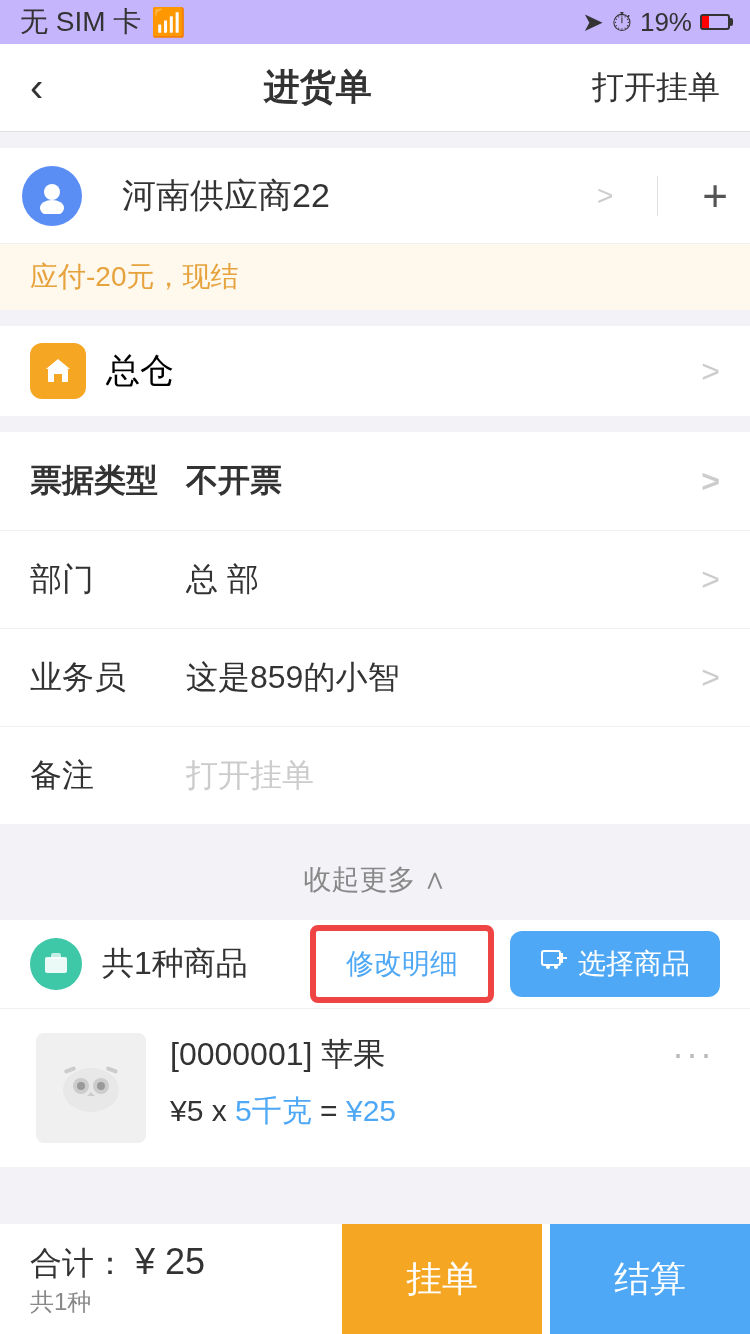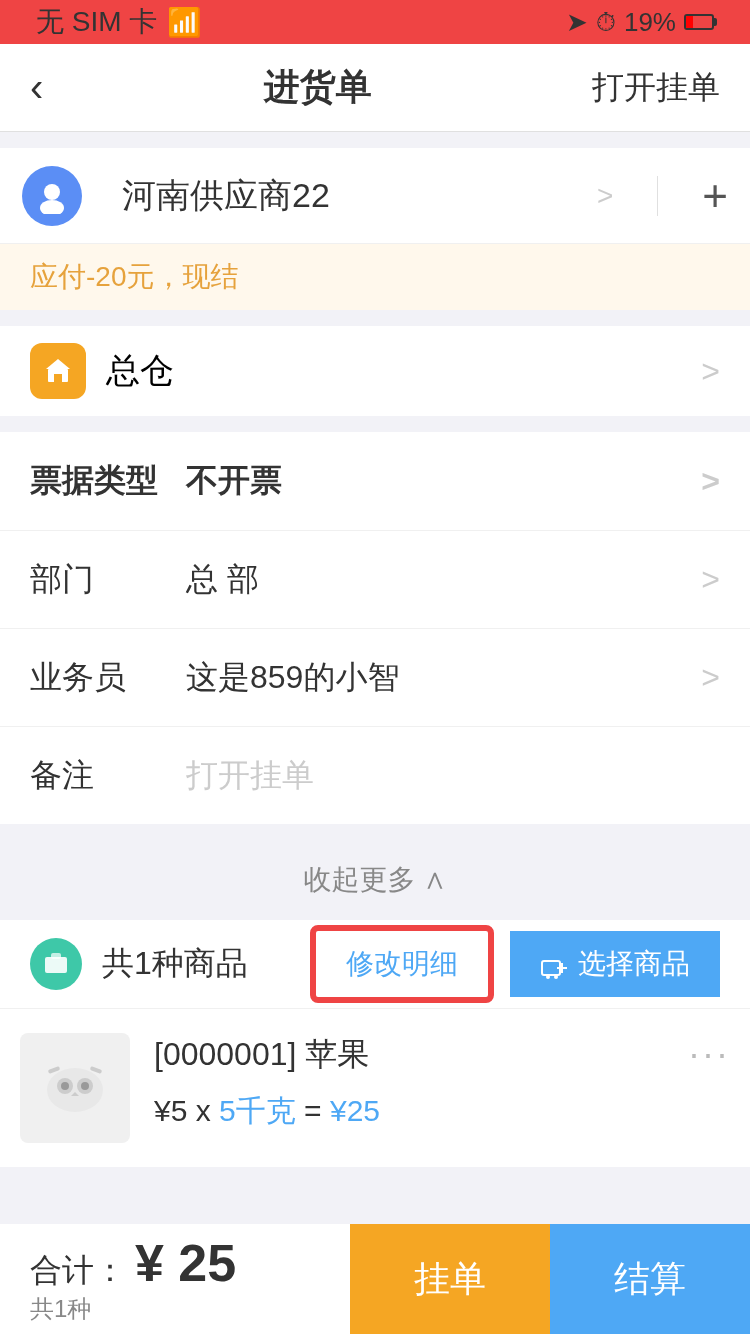--- a/index.html
+++ b/index.html
@@ -11,25 +11,25 @@
       font-family: -apple-system, 'PingFang SC', 'Helvetica Neue', sans-serif;
       font-size: 32px;
       color: #333;
       position: relative;
     }
 
     
     .status-bar {
       width: 100%;
       height: 44px;
-      background: #ef4444;
+      background: #c4b5fd;
       display: flex;
       align-items: center;
       justify-content: space-between;
-      padding: 0 36px;
+      padding: 0 20px;
       font-size: 28px;
       font-weight: 500;
     }
     .status-left { display: flex; align-items: center; gap: 10px; }
     .status-center { font-weight: 600; font-size: 30px; }
     .status-right { display: flex; align-items: center; gap: 8px; font-size: 26px; }
 
     
     .nav-bar {
       width: 100%;
@@ -209,34 +209,34 @@
       border-radius: 8px;
       padding: 14px 30px;
       font-size: 28px;
       cursor: pointer;
       margin-right: 16px;
     }
     .btn-solid {
       background: #4ea8f5;
       color: #fff;
       border: none;
-      border-radius: 0;
+      border-radius: 12px;
       padding: 14px 30px;
       font-size: 28px;
       cursor: pointer;
       display: flex;
-      align-items: flex-end;
+      align-items: flex-start;
       gap: 10px;
     }
 
     
     .product-item {
       display: flex;
       align-items: flex-start;
-      padding: 24px 20px;
+      padding: 24px 36px;
       border-top: 1px solid #f0f0f0;
     }
     .product-thumb {
       width: 110px;
       height: 110px;
       background: #f0f0f0;
       border-radius: 8px;
       display: flex;
       align-items: center;
       justify-content: center;
@@ -293,20 +293,21 @@
     .btn-checkout {
       width: 200px;
       height: 110px;
       background: #4ea8f5;
       color: #fff;
       font-size: 36px;
       display: flex;
       align-items: center;
       justify-content: center;
       cursor: pointer;
+      margin-left: 8px;
     }
   </style>
 </head>
 <body>
 
 <div class="status-bar">
   <div class="status-left">
     <span>无 SIM 卡</span>
     <span>📶</span>
   </div>
@@ -434,19 +435,19 @@
     <span class="product-more">···</span>
   </div>
 </div>
 
 <div style="height:110px;"></div>
 
 <div class="bottom-bar">
   <div class="total-section">
     <div>
       <span>合计：</span>
-      <span style="font-size:52px;font-weight:700;">¥ 25</span>
+      <span style="font-size:36px;font-weight:400;">¥ 25</span>
     </div>
     <div style="font-size:24px;color:#888;">共1种</div>
   </div>
   <div class="btn-hang">挂单</div>
   <div class="btn-checkout">结算</div>
 </div>
 
 </body></html>

